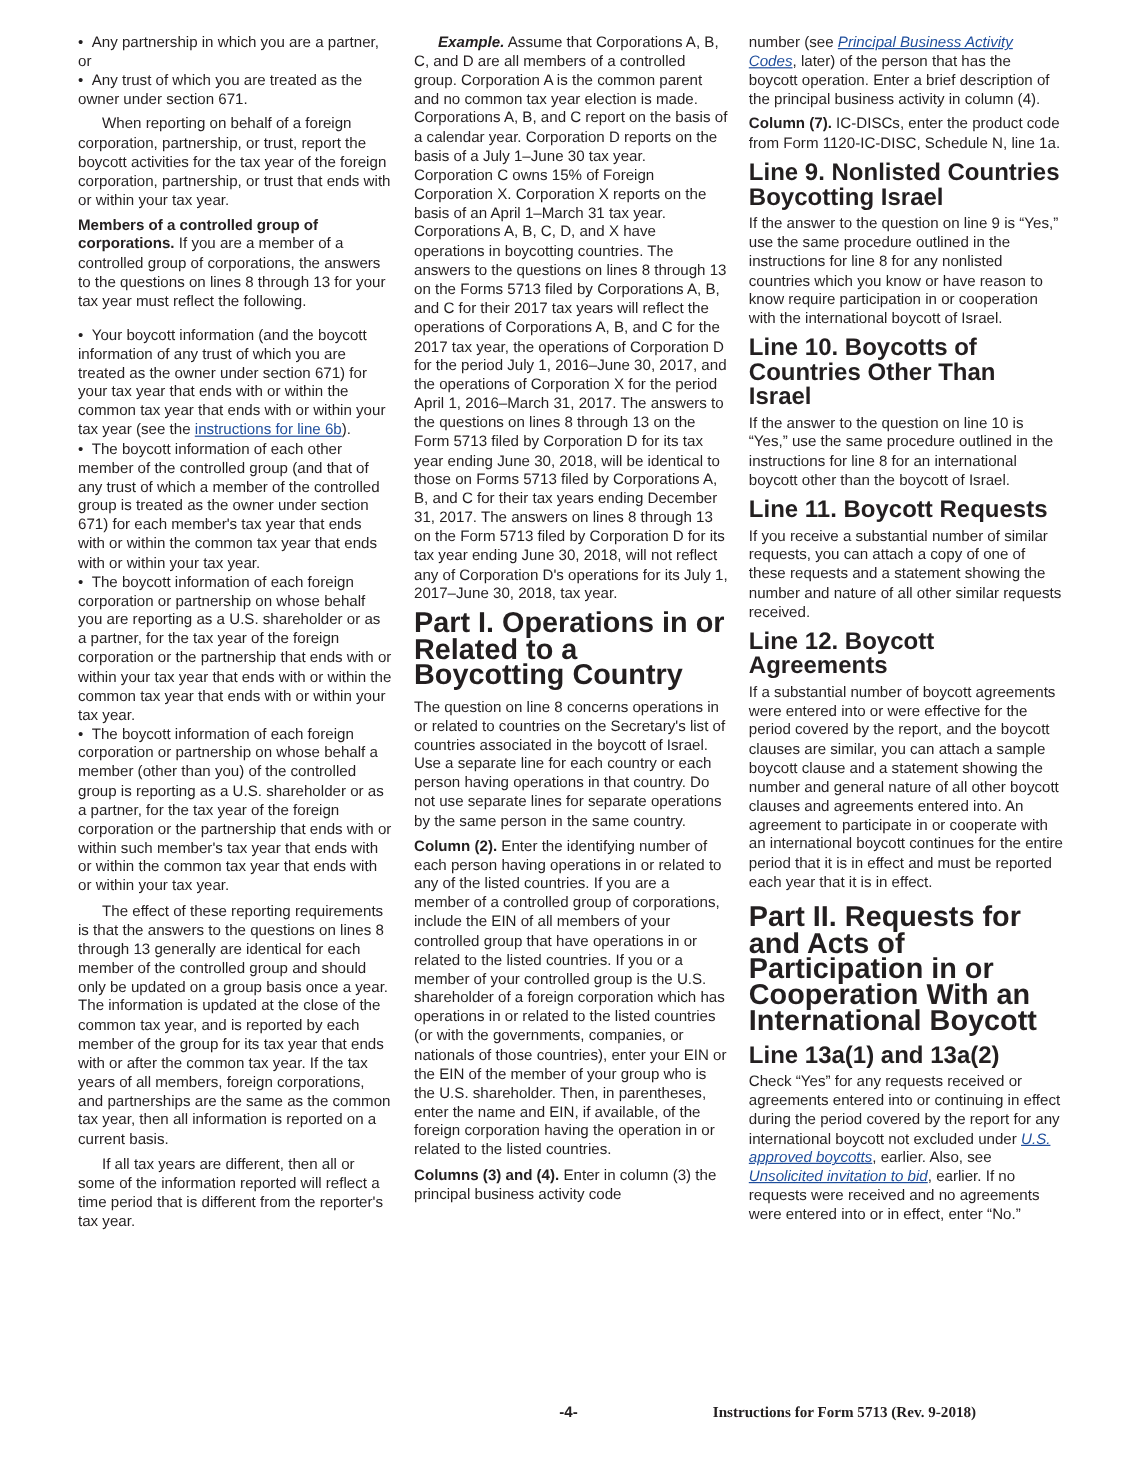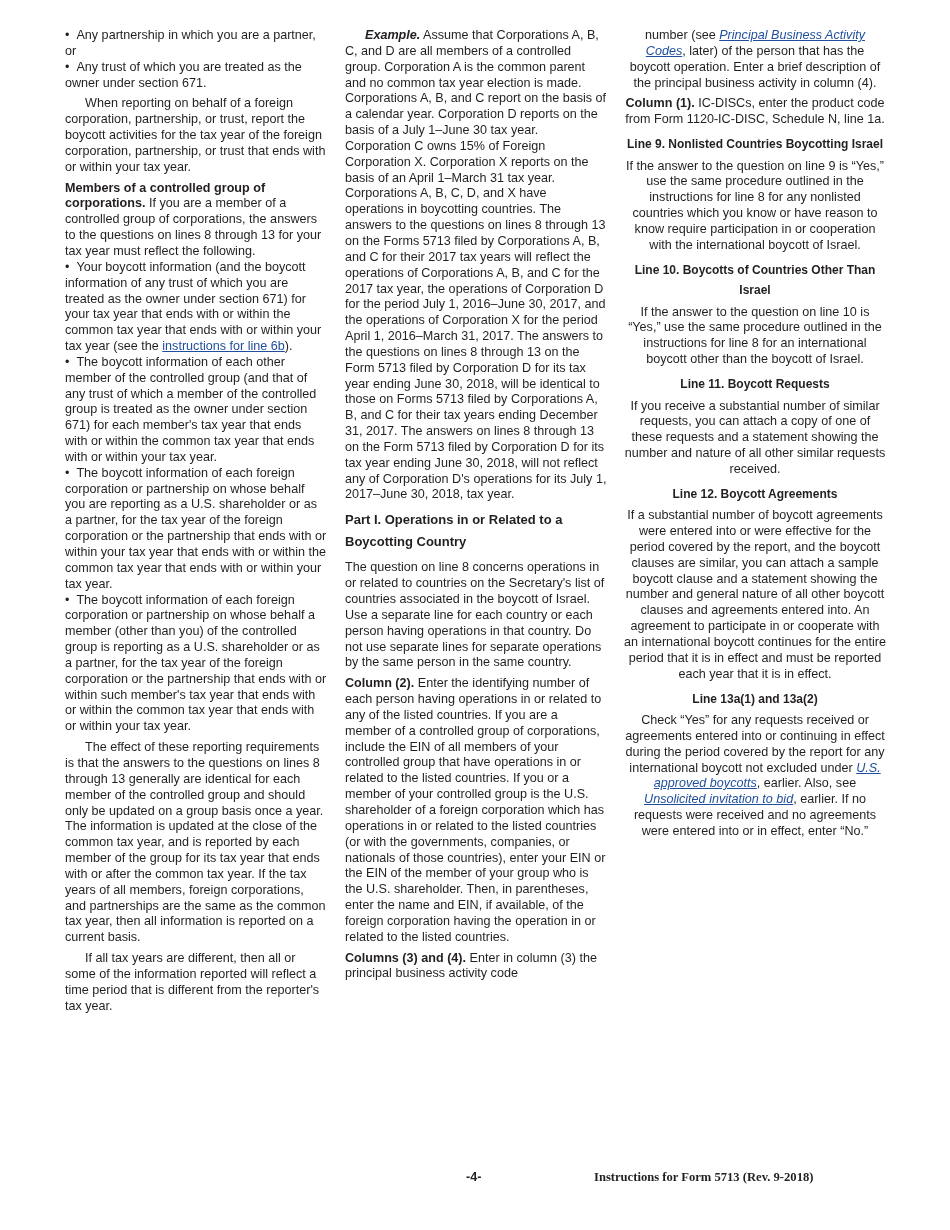--- a/index.html
+++ b/index.html
@@ -1,68 +1,69 @@
 <!DOCTYPE html>
 <html><head>
 <meta charset="utf-8">
 <style>
   html, body { margin: 0; padding: 0; background: #ffffff; }
   body { width: 950px; height: 1230px; position: relative; overflow: hidden;
          font-family: "Liberation Sans", sans-serif; color: #231f20; }
   .col { position: absolute; top: 28px; font-size: 12.6px; line-height: 15.85px; }
   .c1 { left: 65px; width: 262px; }
   .c2 { left: 345px; width: 262px; }
-  .c3 { left: 624px; width: 262px; text-align: center; }
+  .c3 { left: 624px; width: 262px; }
   p { margin: 0 0 5px 0; }
   .ind { text-indent: 20px; }
   .bul { margin: 0; }
   .bul::before { content: "\2022\00a0\00a0"; }
   .gap { margin-bottom: 5px; }
   b { font-weight: bold; }
   a { color: #1f4e9c; text-decoration: underline; }
   a.it { font-style: italic; }
-  h2 { font-size: 13px; line-height: 21.5px; margin: 6px 0 8px 0; font-weight: bold; }
-  h3 { font-size: 12px; line-height: 20.5px; margin: 6px 0 4px 0; font-weight: bold; }
+  h2 { font-size: 24px; line-height: 21.5px; margin: 6px 0 8px 0; font-weight: bold; }
+  h3 { font-size: 20px; line-height: 20.5px; margin: 6px 0 4px 0; font-weight: bold; }
   .footer { position: absolute; top: 1170px; font-size: 12.6px; font-weight: bold; }
   .pgnum { left: 466px; }
   .ftitle { left: 594px; font-family: Liberation Serif, serif; }
 </style>
 </head>
 <body>
 
 <div class="col c1">
   <p class="bul">Any partnership in which you are a partner, or</p>
   <p class="bul gap">Any trust of which you are treated as the owner under section 671.</p>
   <p class="ind">When reporting on behalf of a foreign corporation, partnership, or trust, report the boycott activities for the tax year of the foreign corporation, partnership, or trust that ends with or within your tax year.</p>
-  <p style="margin-bottom:0"><b>Members of a controlled group of corporations.</b><span> If you are a member of a controlled group of corporations, the answers to the questions on lines 8 through 13 for your tax year must reflect the following.</span></p>
+  <p style="margin-bottom:12px"><b>Members of a controlled group of corporations.</b><span> If you are a member of a controlled group of corporations, the answers to the questions on lines 8 through 13 for your tax year must reflect the following.</span></p>
   <p class="bul"><span>Your boycott information (and the boycott information of any trust of which you are treated as the owner under section 671) for your tax year that ends with or within the common tax year that ends with or within your tax year (see the </span><a href="#">instructions for line 6b</a><span>).</span></p>
   <p class="bul">The boycott information of each other member of the controlled group (and that of any trust of which a member of the controlled group is treated as the owner under section 671) for each member's tax year that ends with or within the common tax year that ends with or within your tax year.</p>
   <p class="bul">The boycott information of each foreign corporation or partnership on whose behalf you are reporting as a U.S. shareholder or as a partner, for the tax year of the foreign corporation or the partnership that ends with or within your tax year that ends with or within the common tax year that ends with or within your tax year.</p>
   <p class="bul gap">The boycott information of each foreign corporation or partnership on whose behalf a member (other than you) of the controlled group is reporting as a U.S. shareholder or as a partner, for the tax year of the foreign corporation or the partnership that ends with or within such member's tax year that ends with or within the common tax year that ends with or within your tax year.</p>
   <p class="ind">The effect of these reporting requirements is that the answers to the questions on lines 8 through 13 generally are identical for each member of the controlled group and should only be updated on a group basis once a year. The information is updated at the close of the common tax year, and is reported by each member of the group for its tax year that ends with or after the common tax year. If the tax years of all members, foreign corporations, and partnerships are the same as the common tax year, then all information is reported on a current basis.</p>
   <p class="ind">If all tax years are different, then all or some of the information reported will reflect a time period that is different from the reporter's tax year.</p>
 </div>
 
 <div class="col c2">
   <p class="ind"><b><i>Example.</i></b><span> Assume that Corporations A, B, C, and D are all members of a controlled group. Corporation A is the common parent and no common tax year election is made. Corporations A, B, and C report on the basis of a calendar year. Corporation D reports on the basis of a July 1–June 30 tax year. Corporation C owns 15% of Foreign Corporation X. Corporation X reports on the basis of an April 1–March 31 tax year. Corporations A, B, C, D, and X have operations in boycotting countries. The answers to the questions on lines 8 through 13 on the Forms 5713 filed by Corporations A, B, and C for their 2017 tax years will reflect the operations of Corporations A, B, and C for the 2017 tax year, the operations of Corporation D for the period July 1, 2016–June 30, 2017, and the operations of Corporation X for the period April 1, 2016–March 31, 2017. The answers to the questions on lines 8 through 13 on the Form 5713 filed by Corporation D for its tax year ending June 30, 2018, will be identical to those on Forms 5713 filed by Corporations A, B, and C for their tax years ending December 31, 2017. The answers on lines 8 through 13 on the Form 5713 filed by Corporation D for its tax year ending June 30, 2018, will not reflect any of Corporation D's operations for its July 1, 2017–June 30, 2018, tax year.</span></p>
   <h2>Part I. Operations in or Related to a Boycotting Country</h2>
   <p>The question on line 8 concerns operations in or related to countries on the Secretary's list of countries associated in the boycott of Israel. Use a separate line for each country or each person having operations in that country. Do not use separate lines for separate operations by the same person in the same country.</p>
   <p><b>Column (2).</b><span> Enter the identifying number of each person having operations in or related to any of the listed countries. If you are a member of a controlled group of corporations, include the EIN of all members of your controlled group that have operations in or related to the listed countries. If you or a member of your controlled group is the U.S. shareholder of a foreign corporation which has operations in or related to the listed countries (or with the governments, companies, or nationals of those countries), enter your EIN or the EIN of the member of your group who is the U.S. shareholder. Then, in parentheses, enter the name and EIN, if available, of the foreign corporation having the operation in or related to the listed countries.</span></p>
   <p><b>Columns (3) and (4).</b><span> Enter in column (3) the principal business activity code</span></p>
 </div>
 
 <div class="col c3">
   <p><span>number (see </span><a href="#" class="it">Principal Business Activity Codes</a><span>, later) of the person that has the boycott operation. Enter a brief description of the principal business activity in column (4).</span></p>
-  <p><b>Column (1).</b><span> IC-DISCs, enter the product code from Form 1120-IC-DISC, Schedule N, line 1a.</span></p>
+  <p><b>Column (7).</b><span> IC-DISCs, enter the product code from Form 1120-IC-DISC, Schedule N, line 1a.</span></p>
   <h3>Line 9. Nonlisted Countries Boycotting Israel</h3>
   <p>If the answer to the question on line 9 is “Yes,” use the same procedure outlined in the instructions for line 8 for any nonlisted countries which you know or have reason to know require participation in or cooperation with the international boycott of Israel.</p>
   <h3>Line 10. Boycotts of Countries Other Than Israel</h3>
   <p>If the answer to the question on line 10 is “Yes,” use the same procedure outlined in the instructions for line 8 for an international boycott other than the boycott of Israel.</p>
   <h3>Line 11. Boycott Requests</h3>
   <p>If you receive a substantial number of similar requests, you can attach a copy of one of these requests and a statement showing the number and nature of all other similar requests received.</p>
   <h3>Line 12. Boycott Agreements</h3>
   <p>If a substantial number of boycott agreements were entered into or were effective for the period covered by the report, and the boycott clauses are similar, you can attach a sample boycott clause and a statement showing the number and general nature of all other boycott clauses and agreements entered into. An agreement to participate in or cooperate with an international boycott continues for the entire period that it is in effect and must be reported each year that it is in effect.</p>
+  <h2 style="margin-top:10px">Part II. Requests for and Acts of Participation in or Cooperation With an International Boycott</h2>
   <h3>Line 13a(1) and 13a(2)</h3>
   <p><span>Check “Yes” for any requests received or agreements entered into or continuing in effect during the period covered by the report for any international boycott not excluded under </span><a href="#" class="it">U.S. approved boycotts</a><span>, earlier. Also, see </span><a href="#" class="it">Unsolicited invitation to bid</a><span>, earlier. If no requests were received and no agreements were entered into or in effect, enter “No.”</span></p>
 </div>
 
 <div class="footer pgnum">-4-</div>
 <div class="footer ftitle">Instructions for Form 5713 (Rev. 9-2018)</div>
 
 </body></html>

